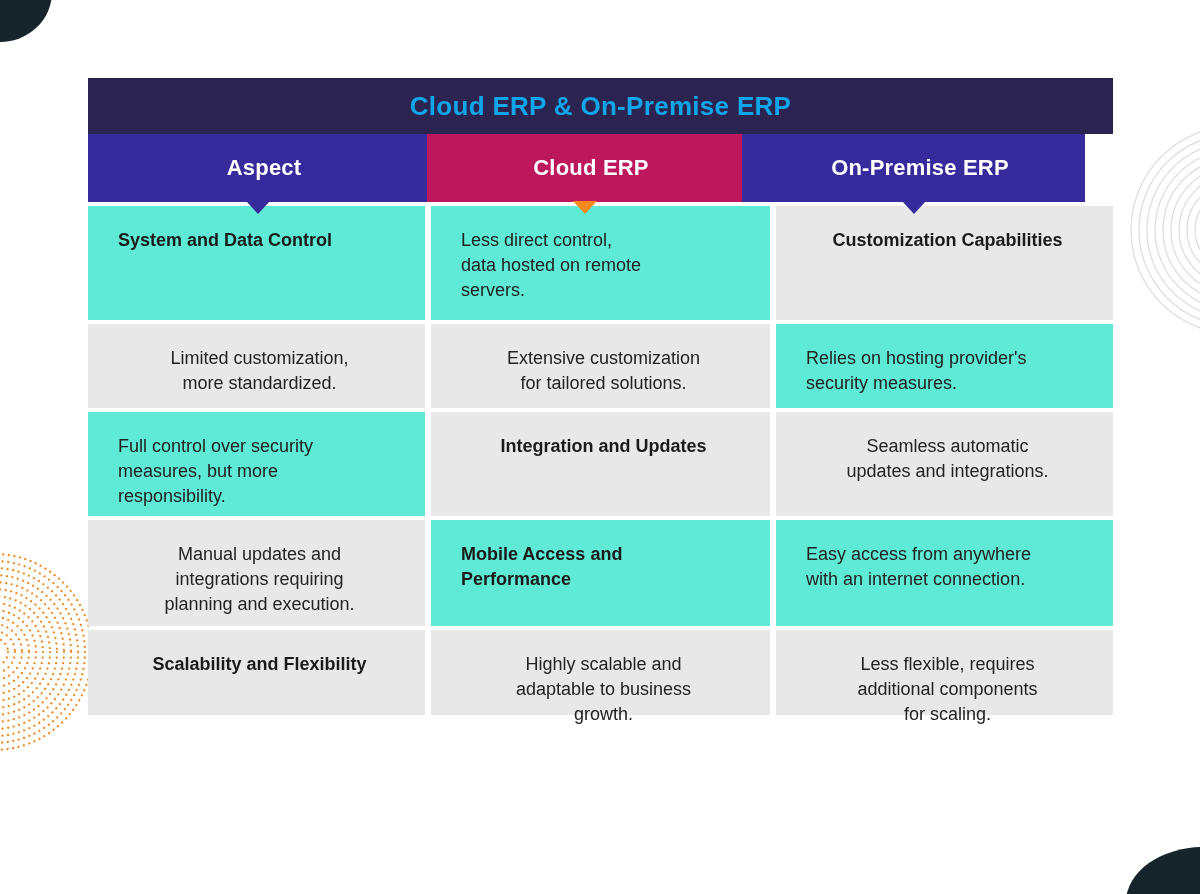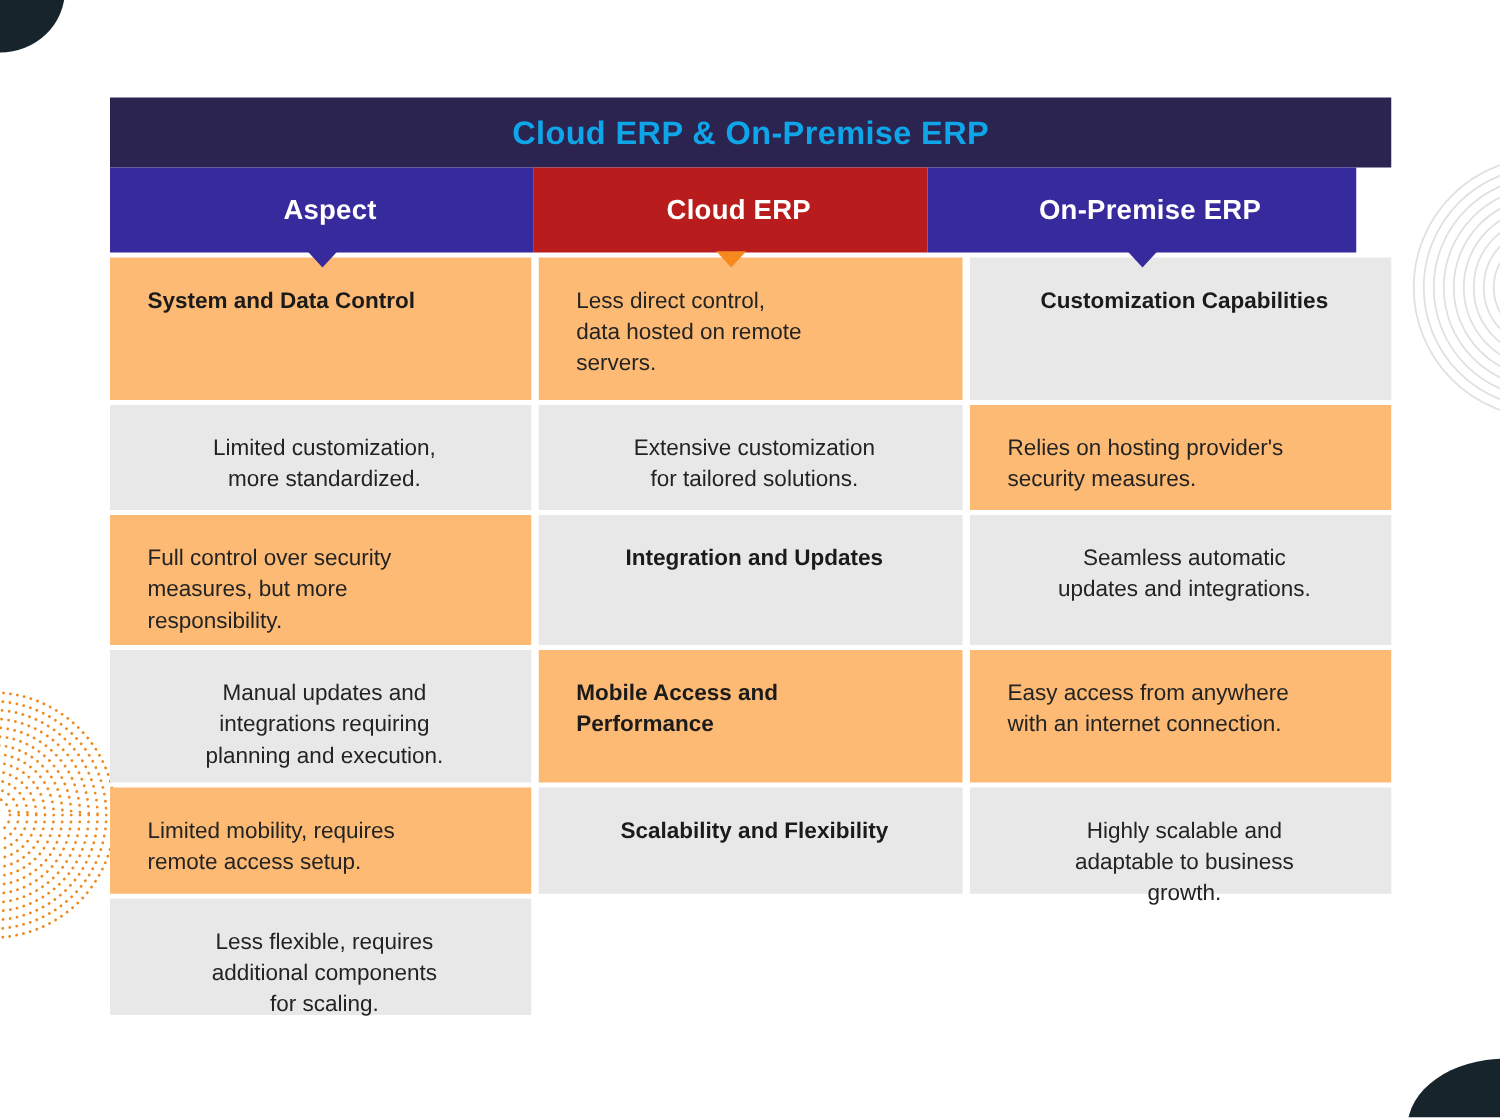--- a/index.html
+++ b/index.html
@@ -17,21 +17,21 @@
     display:flex; align-items:center; justify-content:center;
     font-size:26px; font-weight:700; letter-spacing:.3px;
   }
 
   .header-row{ display:flex; height:68px; }
   .hdr{
     display:flex; align-items:center; justify-content:center;
     color:#fff; font-size:22px; font-weight:700; position:relative; letter-spacing:.2px;padding-left:13px;
   }
   .hdr-aspect{ width:339px; background:#362A9C; }
-  .hdr-cloud { width:315px; background:#b91c1c;justify-content:center; }
+  .hdr-cloud { width:315px; background:#be185d;justify-content:center; }
   .hdr-onprem{ width:343px; background:#362A9C; }
 
   .pointer{
     position:absolute; bottom:-12px; left:50%; transform:translateX(-50%);
     width:0; height:0; border-left:12px solid transparent; border-right:12px solid transparent;
     border-top:13px solid #000; z-index:3;
   }
   .hdr-aspect .pointer{ border-top-color:#362A9C; }
   .hdr-cloud  .pointer{ border-top-color:#F6891E; }
   .hdr-onprem .pointer{ border-top-color:#362A9C; }
@@ -42,21 +42,21 @@
     grid-template-columns:337px 339px 337px;
     grid-template-rows:114px 84px 104px 106px 85px 93px;
     column-gap:6px; row-gap:4px;
   }
   .cell{
     padding:22px 24px 14px 30px;
     font-size:18px; line-height:25px; color:#232323;
     white-space:pre-line;
   }
   .cell.aspect{ font-weight:700; color:#1b1b1b; }
-  .r-odd { background:#fdba74; }
+  .r-odd { background:#5eead4; }
   .r-even{ background:#E9E8E8;text-align:center; }
 </style>
 </head>
 <body>
 
 <div class="canvas">
 
   <svg class="decor-svg" viewBox="0 0 1200 894" xmlns="http://www.w3.org/2000/svg">
     <g>
       <ellipse cx="0" cy="-8" rx="52" ry="50" fill="#17242C"></ellipse>
@@ -134,22 +134,20 @@
       <div class="cell r-even">Seamless automatic
 updates and integrations.</div>
       <div class="cell r-even">Manual updates and
 integrations requiring
 planning and execution.</div>
 
       <div class="cell aspect r-odd">Mobile Access and
 Performance</div>
       <div class="cell r-odd">Easy access from anywhere
 with an internet connection.</div>
-      <div class="cell r-odd">Limited mobility, requires
-remote access setup.</div>
 
       <div class="cell aspect r-even">Scalability and Flexibility</div>
       <div class="cell r-even">Highly scalable and
 adaptable to business
 growth.</div>
       <div class="cell r-even">Less flexible, requires
 additional components
 for scaling.</div>
     </div>
 

